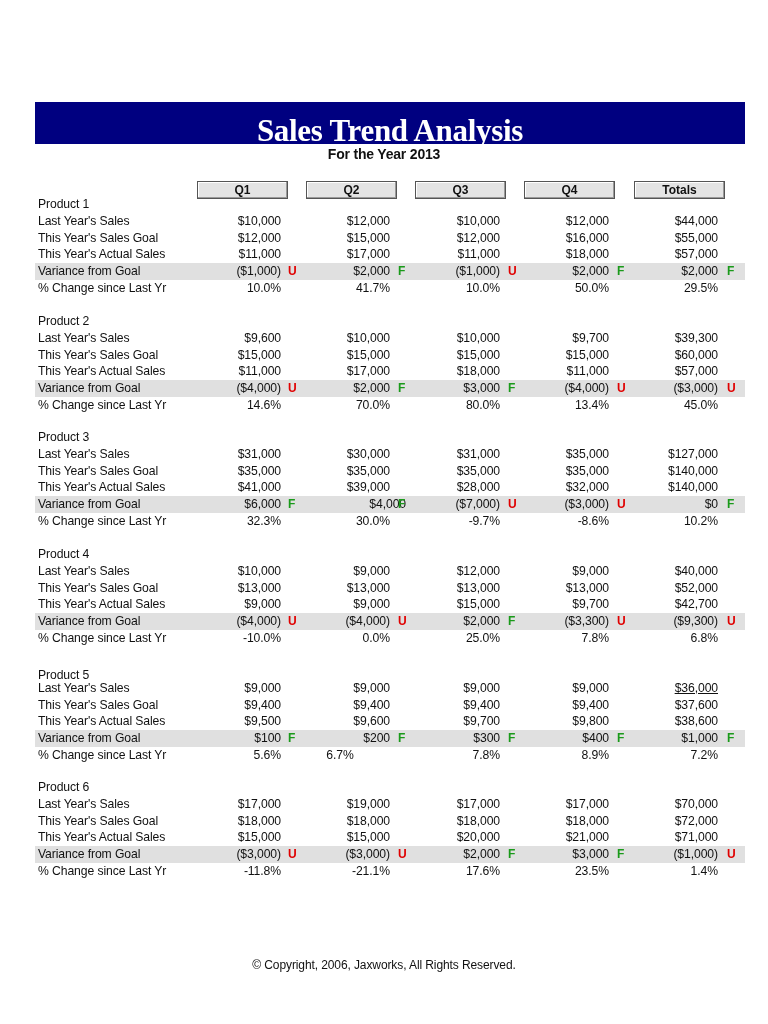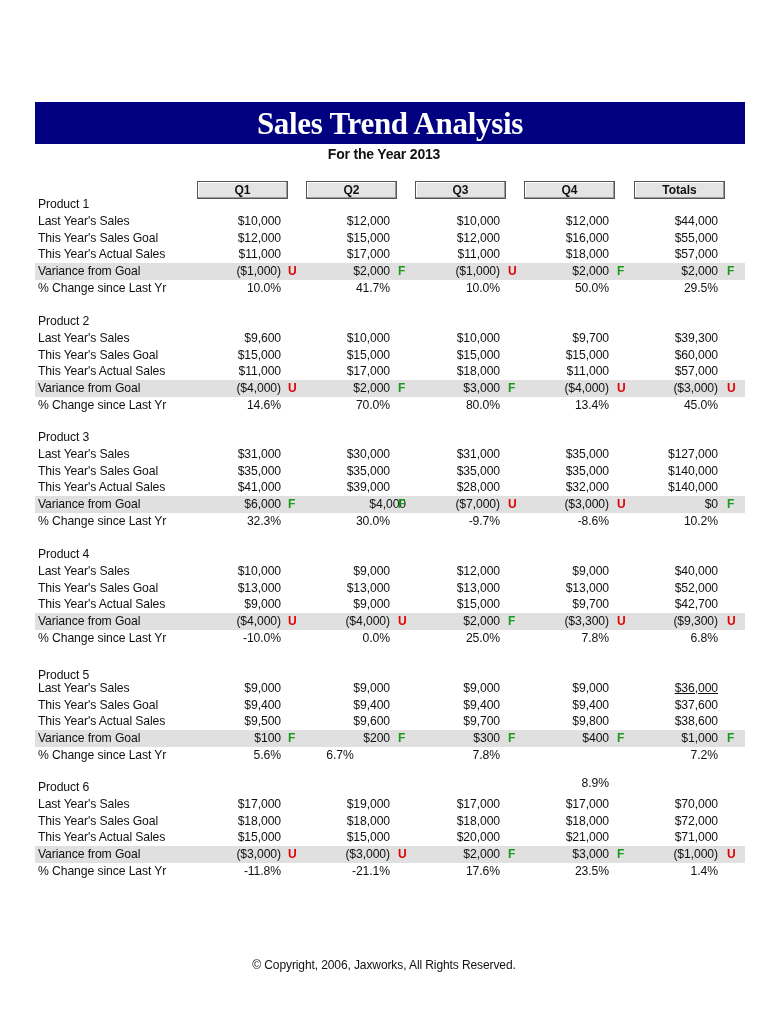--- a/index.html
+++ b/index.html
@@ -1,18 +1,18 @@
 <!DOCTYPE html>
 <html><head>
 <meta charset="utf-8">
 <style>
   html, body { margin: 0; padding: 0; background: #ffffff; }
   body { width: 768px; height: 1024px; position: relative; font-family: "Liberation Sans", sans-serif; color: #111; overflow: hidden; }
   .banner { position: absolute; left: 35px; top: 102px; width: 710px; height: 42px; background: #000080; color: #ffffff; text-align: center; }
-  .banner .title { font-family: "Liberation Serif", serif; font-weight: bold; font-size: 31px; line-height: 44px; letter-spacing: -0.3px; }
+  .banner .title { font-family: "Liberation Serif", serif; font-weight: bold; font-size: 31px; line-height: 44px; letter-spacing: -0.3px; margin-top: 7px; }
   .subtitle { position: absolute; left: 0; top: 145px; width: 768px; text-align: center; font-size: 14px; font-weight: bold; line-height: 18px; letter-spacing: -0.2px; }
   .colhead { position: absolute; top: 181px; height: 16px; width: 89px; background: #e4e4e4; border: 1px solid #555; box-shadow: inset -1px -1px 0 #9a9a9a, inset 1px 1px 0 #ffffff; font-size: 12px; font-weight: bold; text-align: center; line-height: 16px; }
   .section { position: absolute; left: 0; width: 768px; }
   .row { position: absolute; left: 35px; width: 710px; height: 16.8px; font-size: 12.2px; line-height: 16.8px; letter-spacing: -0.1px; }
   .row.shade { background: #e0e0e0; }
   .row .lbl { position: absolute; left: 3px; white-space: nowrap; }
   .row .val { position: absolute; text-align: right; width: 100px; white-space: nowrap; }
   .flag { position: absolute; font-weight: bold; font-size: 12px; }
   .flag.U { color: #e00000; }
   .flag.F { color: #1a9a1a; }
@@ -272,21 +272,21 @@
         <span class="val" style="left: 474px;">$400</span>
         <span class="flag F" style="left: 582px;">F</span>
         <span class="val" style="left: 583px;">$1,000</span>
         <span class="flag F" style="left: 692px;">F</span>
       </div>
       <div class="row" style="top: 83.75px;">
         <span class="lbl">% Change since Last Yr</span>
         <span class="val" style="left: 146px;">5.6%</span>
         <span class="val" style="left: 255px; text-align: center;">6.7%</span>
         <span class="val" style="left: 365px;">7.8%</span>
-        <span class="val" style="left: 474px; margin-top: 28px;">8.9%</span>
+        <span class="val" style="left: 474px;">8.9%</span>
         <span class="val" style="left: 583px;">7.2%</span>
       </div>
     </div>
     <div class="section" style="top: 779px;">
       <div class="row" style="top: 0px;">
         <span class="lbl">Product 6</span>
       </div>
       <div class="row" style="top: 16.75px;">
         <span class="lbl">Last Year's Sales</span>
         <span class="val" style="left: 146px;">$17,000</span>

